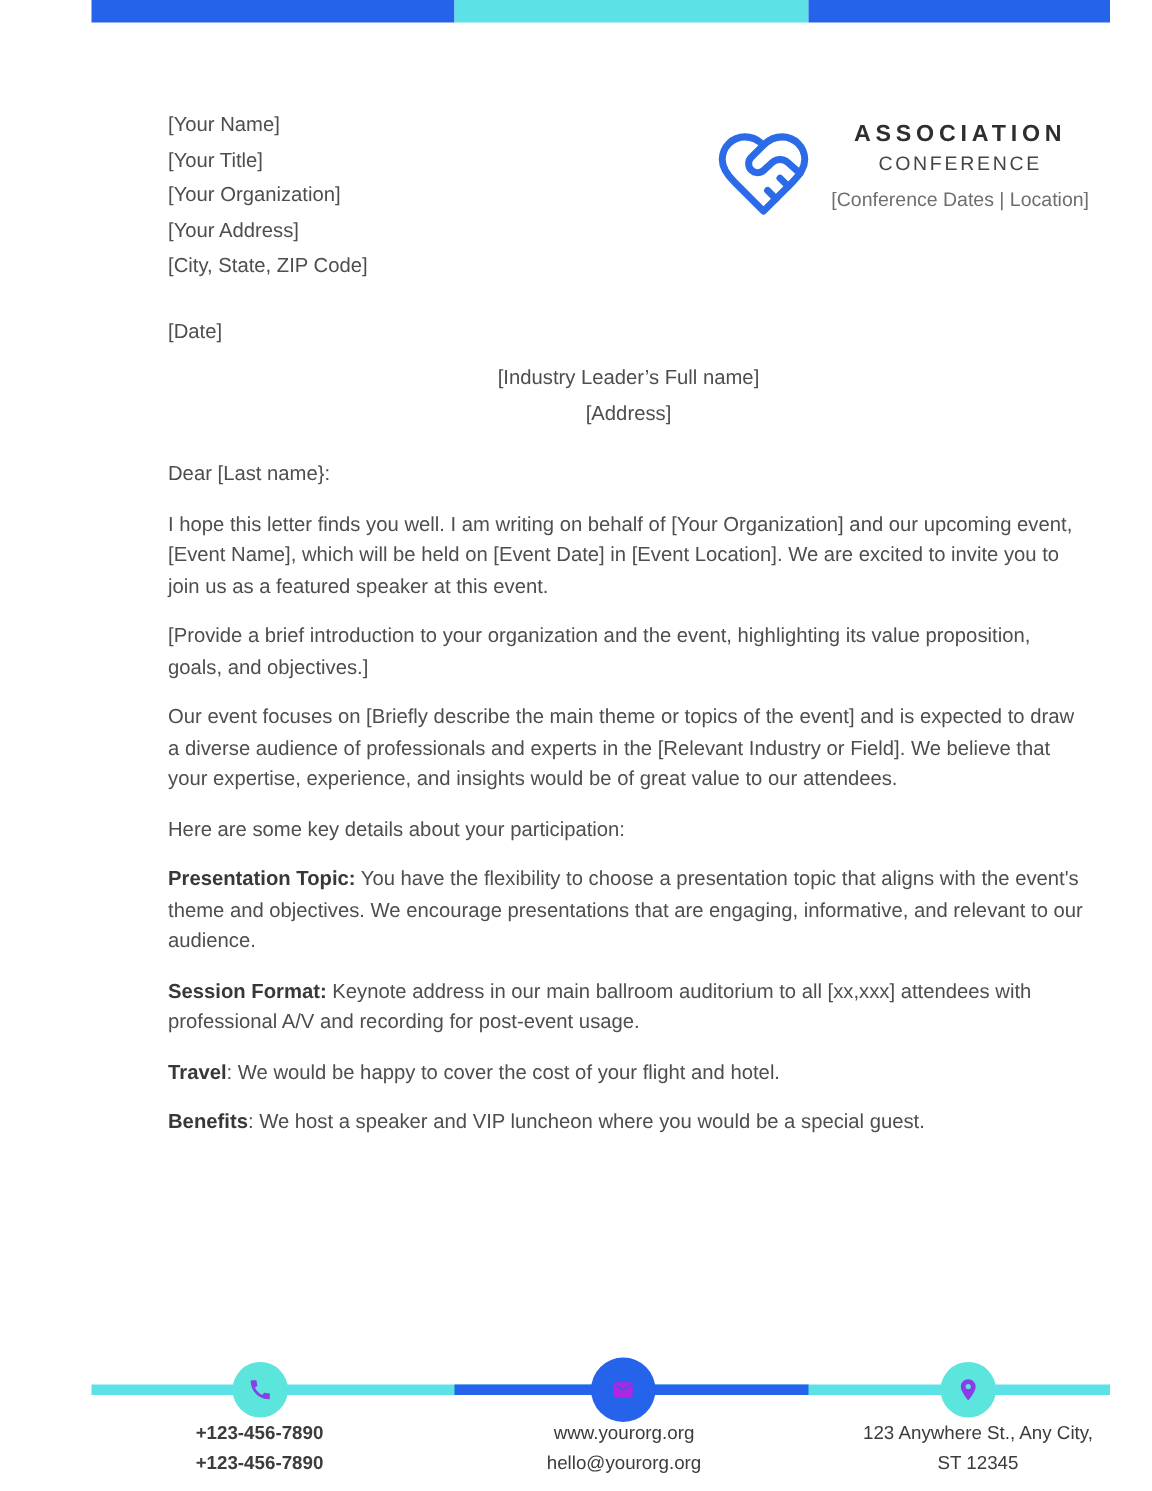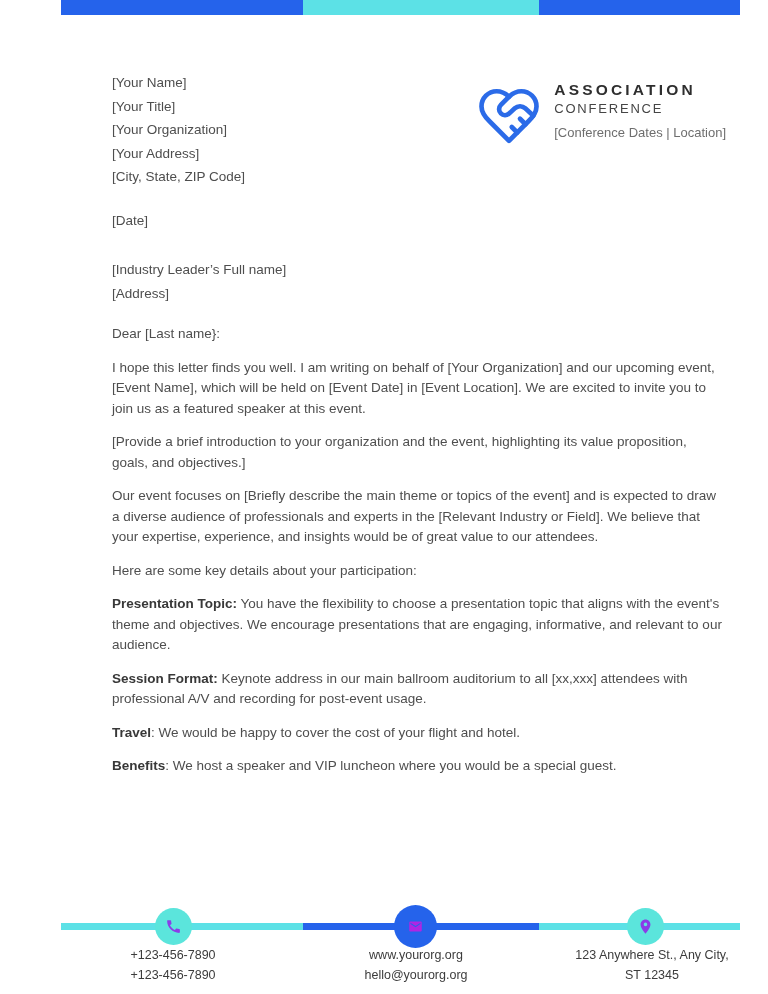--- a/index.html
+++ b/index.html
@@ -40,20 +40,21 @@
     margin-top: 56px;
   }
   .sender div { line-height: 23.5px; }
 
   .logo-block { margin-top: 10px; }
   .logo-row { display: flex; align-items: flex-start; }
   .logo-icon { flex: 0 0 auto; margin-top: 2px; }
   .logo-text {
     display: flex;
     flex-direction: column;
+    align-items: center;
     margin-left: 8px;
   }
   .logo-title {
     font-size: 15.5px;
     font-weight: bold;
     letter-spacing: 3.2px;
     color: #2E2E2E;
     white-space: nowrap;
   }
   .logo-subtitle {
@@ -64,21 +65,21 @@
     white-space: nowrap;
   }
   .logo-tagline {
     font-size: 13px;
     color: #6E6E6E;
     margin-top: 9px;
     white-space: nowrap;
   }
 
   .date-line { margin-top: 20px; line-height: 23px; }
-  .recipient { margin-top: 26px; }
+  .recipient { margin-top: 8px; text-align: center; }
   .recipient div { line-height: 24.5px; }
   .salutation { margin-top: 15px; line-height: 23px; }
 
   .body-text { margin-top: 13px; }
   .body-text p { line-height: 20.5px; margin-bottom: 13px; }
   .body-text strong { color: #383838; }
 
   
   .footer {
     position: absolute;
@@ -101,21 +102,21 @@
   .fc-mail  { left: 366px; }
   .fc-pin   { left: 599px; }
   .f-text {
     position: absolute;
     top: 48px;
     text-align: center;
     font-size: 12.5px;
     color: #3C3C3C;
   }
   .f-text div { line-height: 19.5px; }
-  .ft-phone { left: 45px;  width: 200px; }
+  .ft-phone { left: 45px;  width: 200px; font-weight: bold; }
   .ft-mail  { left: 268px; width: 240px; }
   .ft-pin   { left: 504px; width: 240px; }
 </style>
 </head>
 <body>
 
 <div class="page">
 
   <div class="topbar">
     <div class="seg-blue-1"></div>

